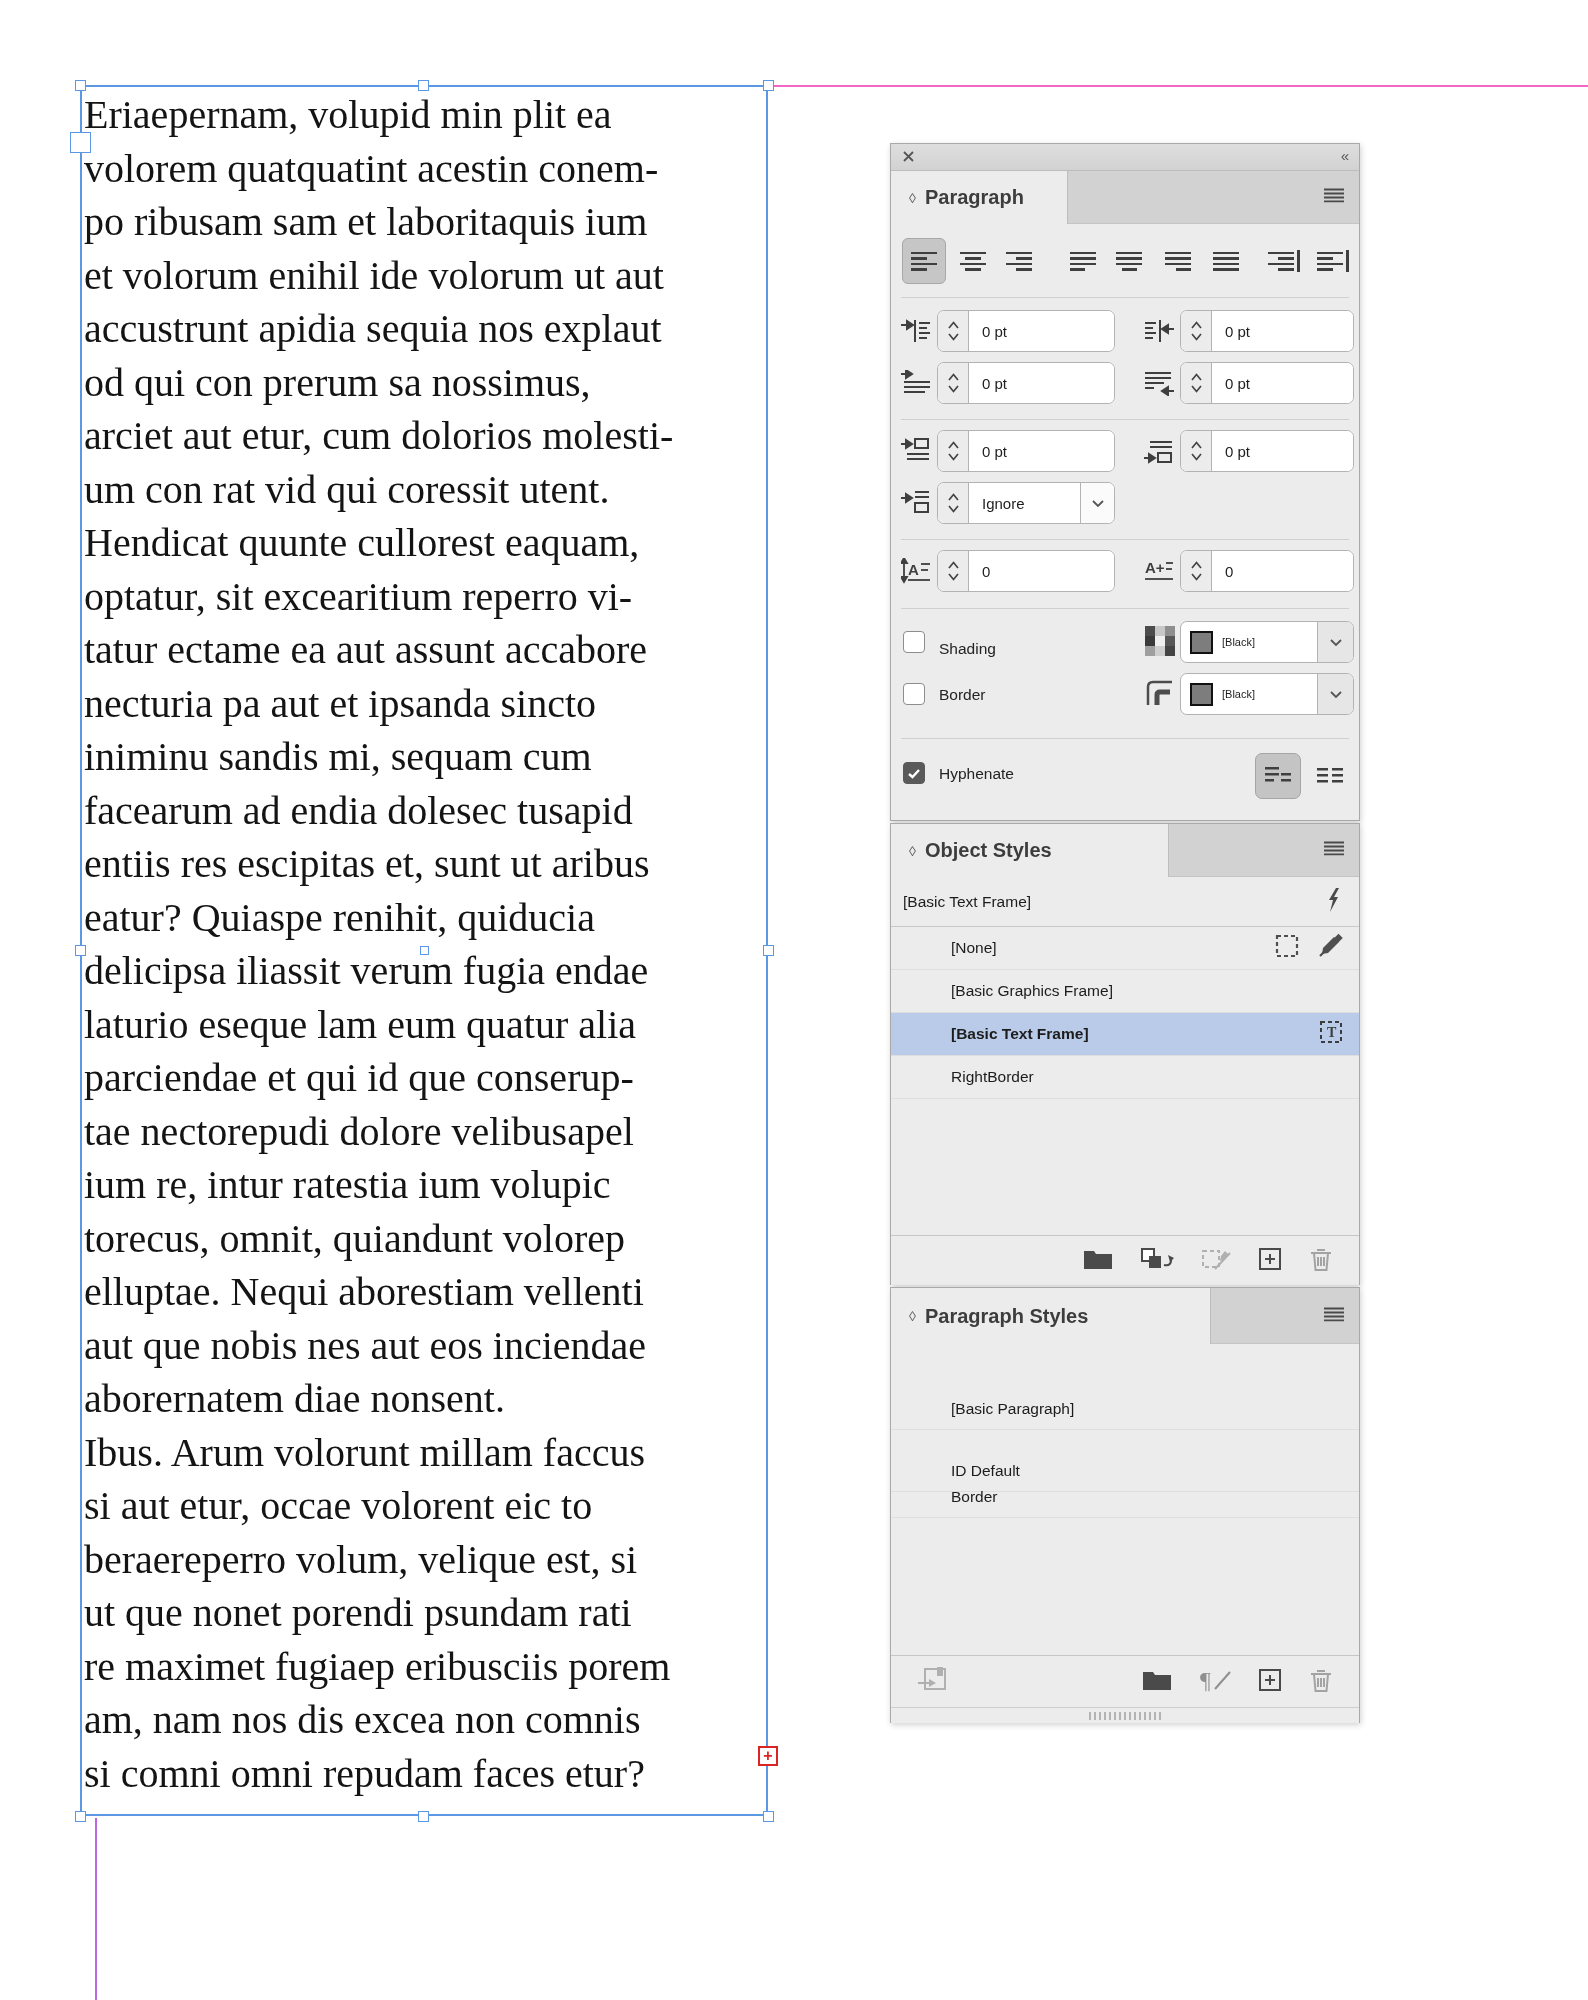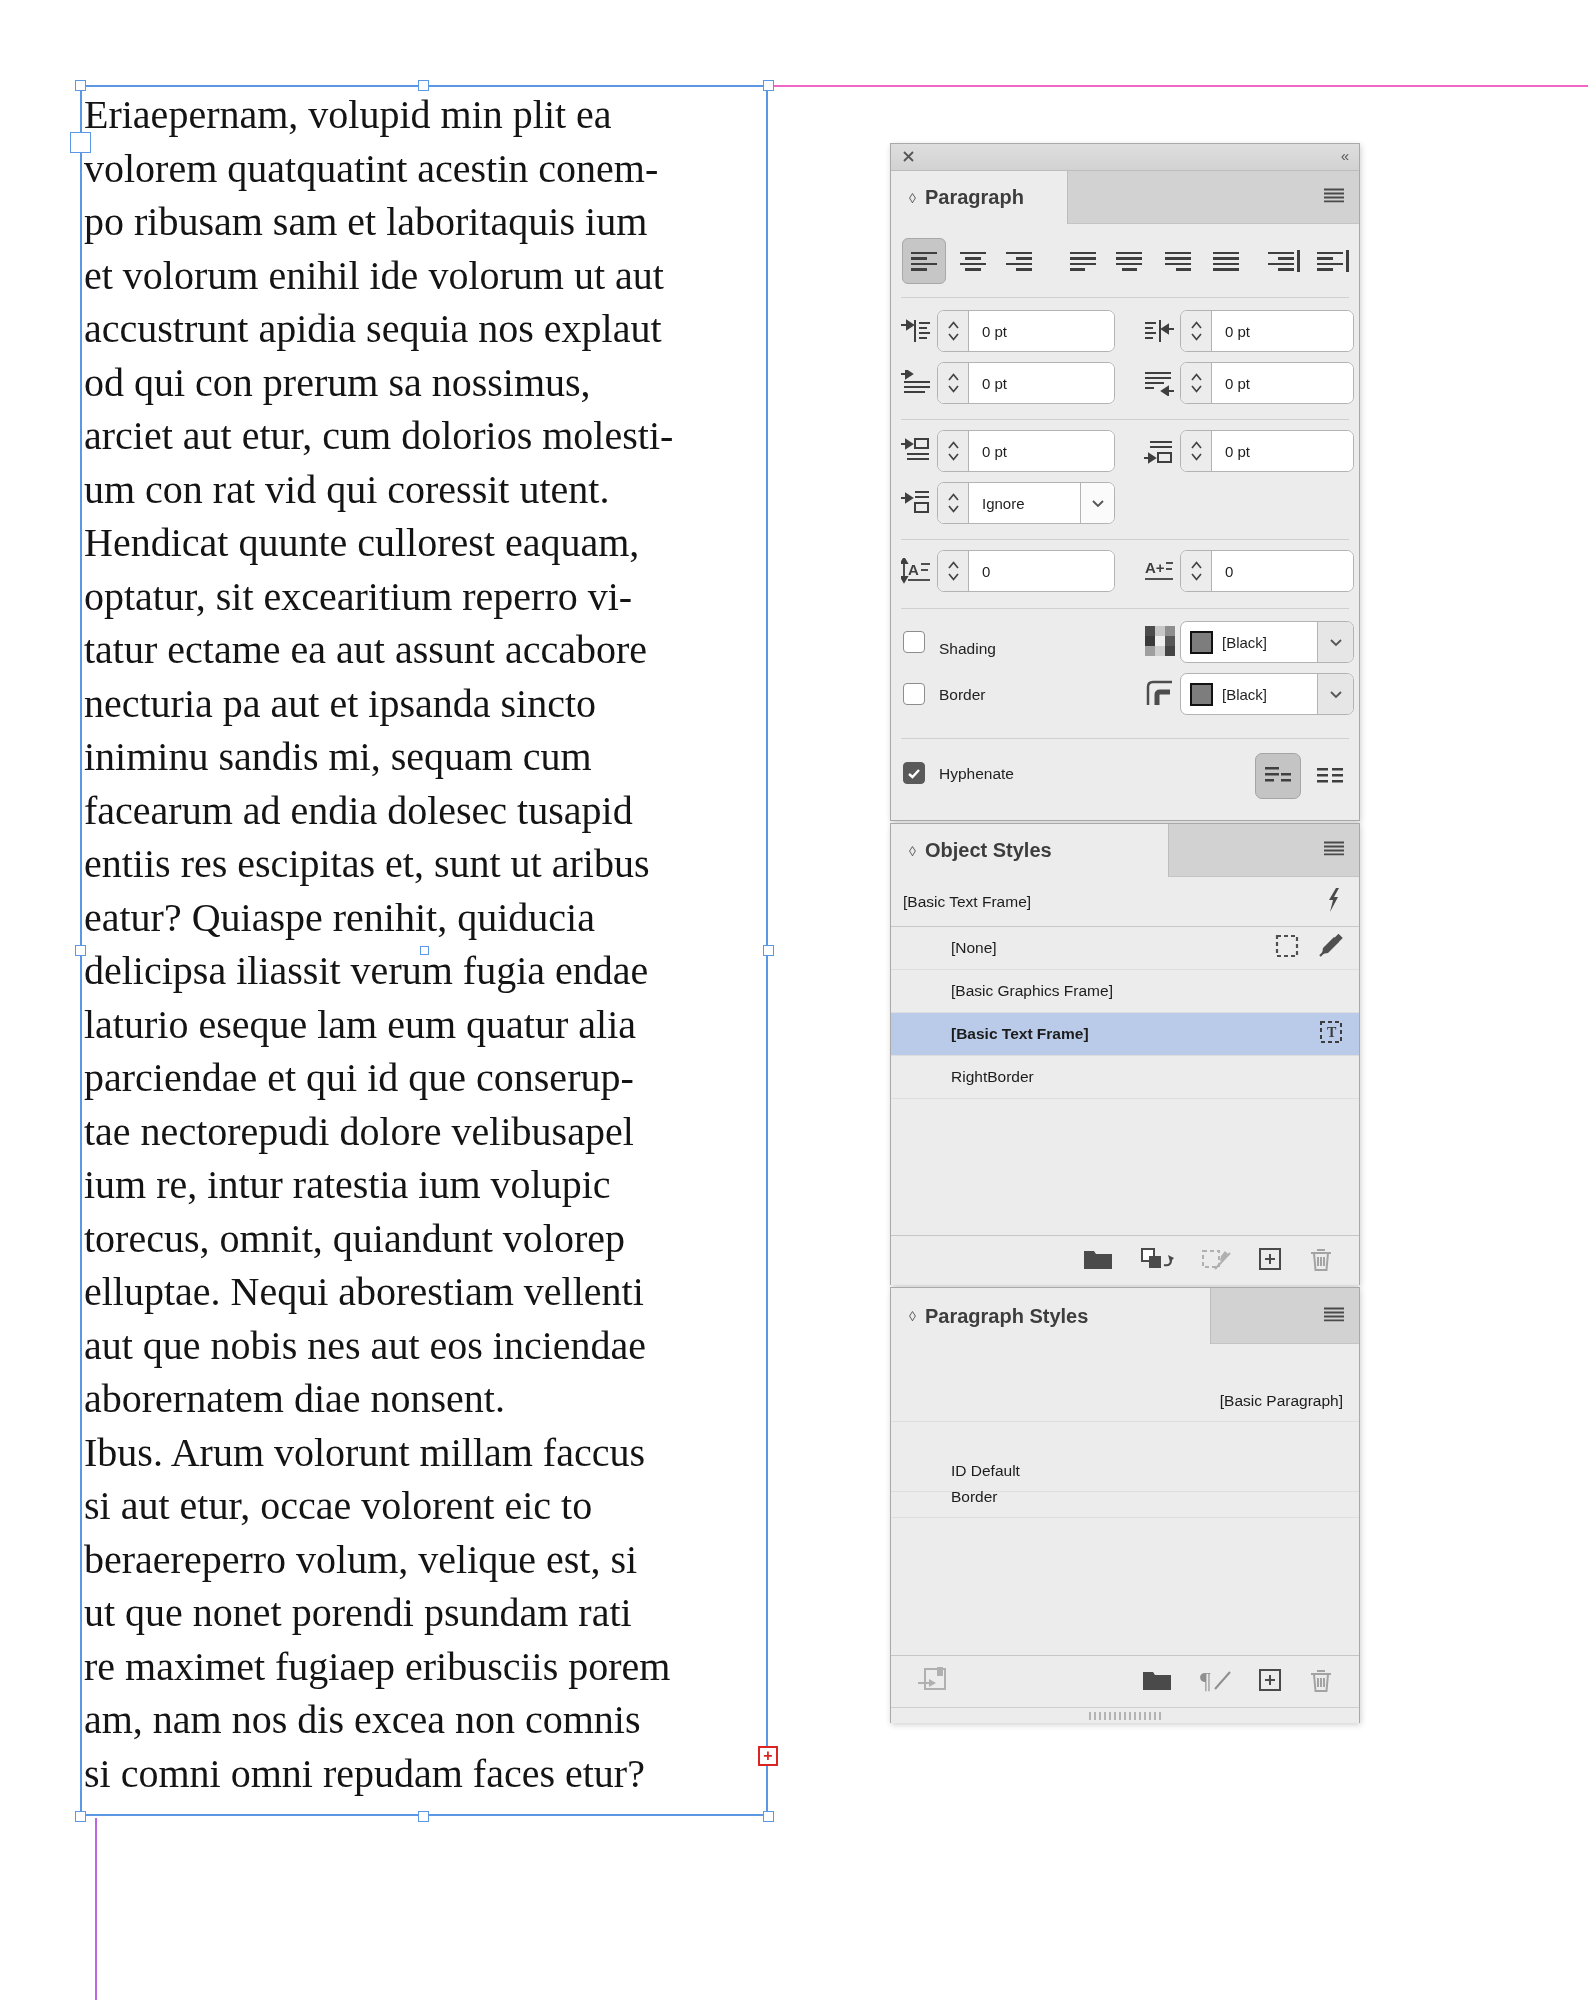--- a/index.html
+++ b/index.html
@@ -53,21 +53,21 @@
            align-items:center;justify-content:center;}
   .fval{flex:1;display:flex;align-items:center;padding-left:13px;font-size:15px;color:#1e1e1e;background:#fff;}
   .fico{position:absolute;width:38px;height:42px;display:flex;align-items:center;justify-content:center;}
   .chev-box{width:34px;border-left:1px solid #b3b3b3;display:flex;align-items:center;justify-content:center;background:#fbfbfb;}
 
   .checkrow-label{font-size:15.5px;color:#232323;}
   .cbox{width:22px;height:22px;border:1.5px solid #8d8d8d;border-radius:4px;background:#fff;
         display:flex;align-items:center;justify-content:center;}
   .cbox.on{background:#5a5a5a;border-color:#5a5a5a;}
   .swdrop{position:absolute;height:42px;display:flex;border:1px solid #b3b3b3;border-radius:7px;background:#fff;overflow:hidden;align-items:stretch;}
-  .swmain{flex:1;display:flex;align-items:center;gap:9px;padding-left:9px;font-size:15px;color:#1e1e1e;}
+  .swmain{flex:1;display:flex;align-items:center;gap:9px;padding-left:9px;font-size:11px;color:#1e1e1e;}
   .swatch{width:23px;height:23px;background:#7d7d7d;border:2px solid #111;}
   .swchev{width:36px;background:#e6e6e6;border-left:1px solid #b3b3b3;display:flex;align-items:center;justify-content:center;}
   .hyph-btn{position:absolute;width:46px;height:46px;border-radius:7px;display:flex;align-items:center;justify-content:center;}
   .hyph-btn.sel{background:#c4c4c4;border:1px solid #a5a5a5;}
 
   
   .cur-row{position:absolute;left:0;right:0;display:flex;align-items:center;padding:0 16px 0 12px;
            font-size:15.5px;color:#1c1c1c;border-bottom:1px solid #c8c8c8;}
   .cur-row .grow{flex:1;}
   .srow{position:absolute;left:0;right:0;display:flex;align-items:center;padding:0 16px 0 60px;
@@ -657,21 +657,21 @@
         <svg width="22" height="15">
             <g stroke="#4a4a4a" stroke-width="2">
               <line x1="1" y1="2" x2="21" y2="2"></line>
               <line x1="1" y1="6" x2="21" y2="6"></line>
               <line x1="1" y1="10" x2="21" y2="10"></line>
               <line x1="1" y1="14" x2="21" y2="14"></line>
             </g>
           </svg>
       </span>
     </div>
-    <div class="srow" style="top:92px;height:42px;text-align:right;">
+    <div class="srow" style="top:100px;height:42px;">
       <span class="grow">[Basic Paragraph]</span>
     </div>
     <div class="srow" style="top:162px;height:42px;">
       <span class="grow">ID Default</span>
     </div>
     <div class="srow" style="top:188px;height:42px;">
       <span class="grow">Border</span>
     </div>
     <div class="ptoolbar" style="top:367px;height:52px;">
       <span class="leftend">

